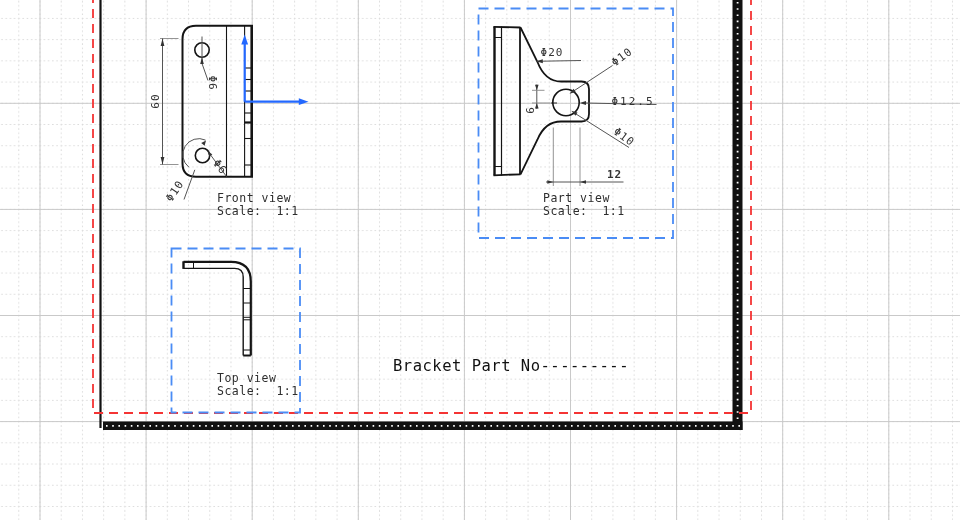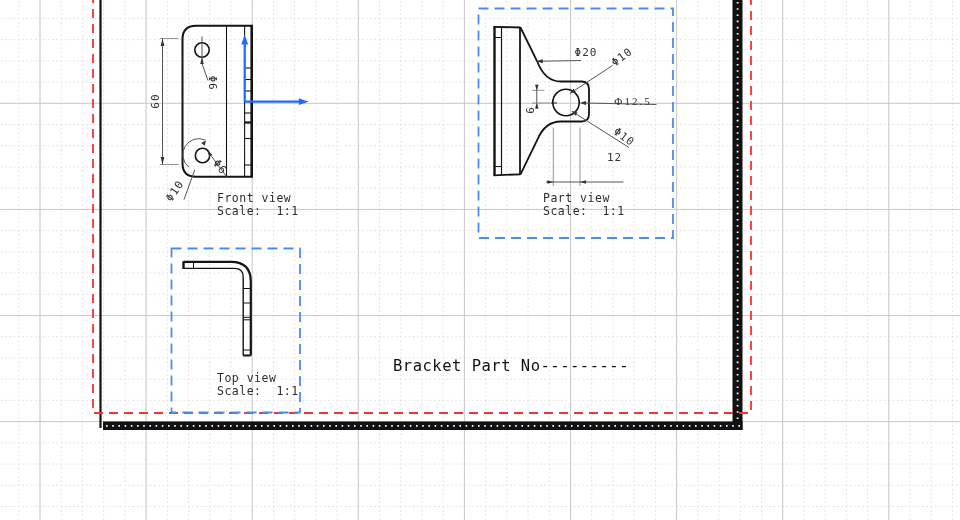--- a/index.html
+++ b/index.html
@@ -157,21 +157,21 @@
   <div class="lbl" style="left:217px;top:373px;">Top view</div>
   <div class="lbl" style="left:217px;top:386px;">Scale:  1:1</div>
 
   <div class="title" style="left:393px;top:359px;">Bracket Part No---------</div>
 
   <div class="dim" style="left:155px;top:101px;transform:translate(-50%,-50%) rotate(-90deg);">60</div>
   <div class="dim" style="left:211.5px;top:83px;transform:translate(-50%,-50%) rotate(90deg);">Φ6</div>
   <div class="dim" style="left:175px;top:190.5px;transform:translate(-50%,-50%) rotate(-56deg);">Φ10</div>
   <div class="dim" style="left:220px;top:166.5px;transform:translate(-50%,-50%) rotate(51deg);">Φ6</div>
 
-  <div class="dim" style="left:586px;top:51.5px;transform:translate(-50%,-50%);">Φ20</div>
+  <div class="dim" style="left:552px;top:51.5px;transform:translate(-50%,-50%);">Φ20</div>
   <div class="dim" style="left:621.5px;top:57px;transform:translate(-50%,-50%) rotate(-37deg);">Φ10</div>
-  <div class="dim" style="left:633px;top:100.5px;letter-spacing:2px;transform:translate(-50%,-50%);font-family:Liberation Serif, serif;">Φ12.5</div>
+  <div class="dim" style="left:633px;top:100.5px;letter-spacing:2px;transform:translate(-50%,-50%);">Φ12.5</div>
   <div class="dim" style="left:624px;top:136.5px;transform:translate(-50%,-50%) rotate(37deg);">Φ10</div>
   <div class="dim" style="left:529.5px;top:110px;transform:translate(-50%,-50%) rotate(-90deg);">6</div>
-  <div class="dim" style="left:614.5px;top:157px;transform:translate(-50%,-50%);">12</div>
+  <div class="dim" style="left:614.5px;top:174px;transform:translate(-50%,-50%);font-weight:bold;">12</div>
 
 </div>
 </div>
 
 </body></html>

